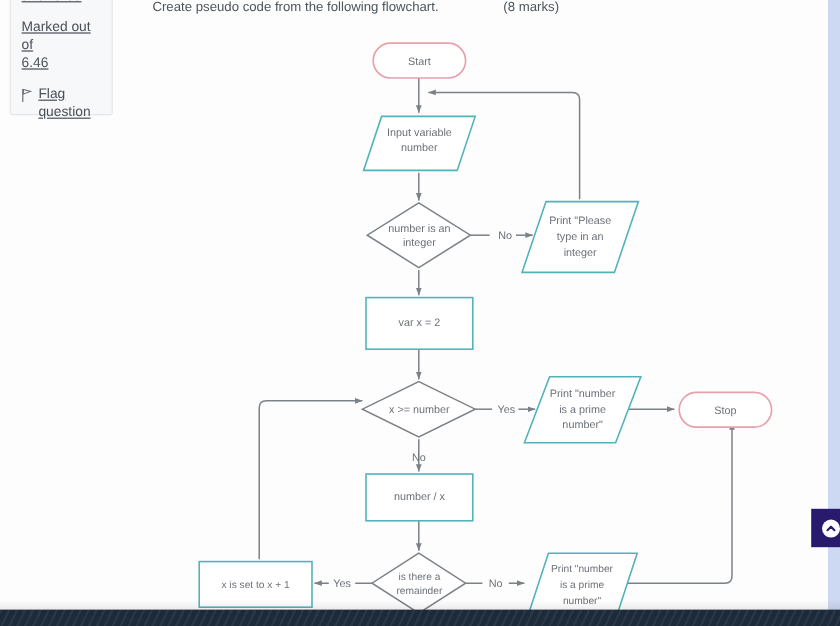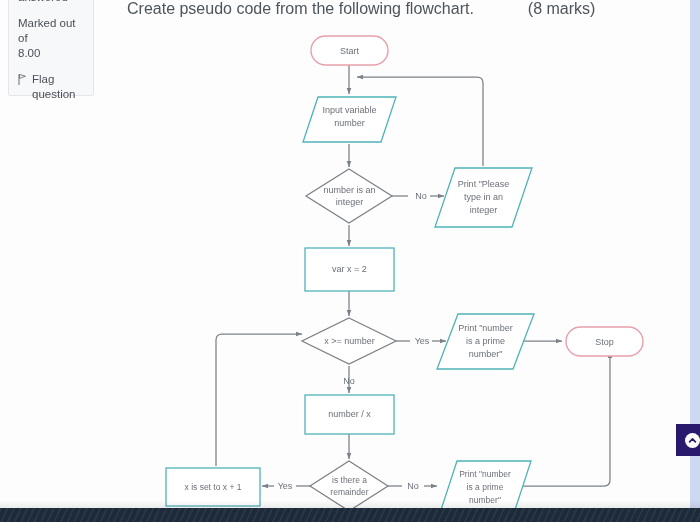--- a/index.html
+++ b/index.html
@@ -35,21 +35,21 @@
     height: 130px;
     background: #f7f8f9;
     border: 1px solid #e3e5e8;
     border-radius: 2px;
     box-sizing: border-box;
     padding: 8px 9px;
     font-size: 11.5px;
     line-height: 15px;
     color: #4a5058;
   }
-  .info-row { margin-bottom: 11px; }
+  .info-row { margin-bottom: 11px; text-decoration: underline; }
   .info-row:last-child { margin-bottom: 4px; }
   .flag-row {
     display: flex;
     align-items: flex-start;
     gap: 5px;
   }
   .flag-icon {
     display: inline-block;
     width: 9px;
     height: 11px;
@@ -58,21 +58,21 @@
     top: 2px;
   }
   .flag-text { line-height: 15px; }
 
   
   .question-header {
     position: absolute;
     left: 127px;
     top: 0px;
     width: 500px;
-    font-size: 16px;
+    font-size: 11px;
     color: #4c545c;
     white-space: nowrap;
   }
   .q-marks {
     display: inline-block;
     margin-left: 54px;
   }
 
   
   .flow-canvas {
@@ -170,21 +170,21 @@
 </style>
 </head>
 <body>
 
 <div id="page">
 
   <div class="info-panel">
     <div class="info-row">Not yet answered</div>
     <div class="info-row">
       <div>Marked out of</div>
-      <div>8.00</div>
+      <div>6.46</div>
     </div>
     <div class="info-row flag-row">
       <span class="flag-icon">
         <svg width="9" height="11" viewBox="0 0 9 11">
           <path d="M1 0 L1 11" stroke="#6b7078" stroke-width="1" fill="none"></path>
           <path d="M1.5 0.5 L7.5 2.2 L1.5 4.4 Z" stroke="#6b7078" stroke-width="0.9" fill="none"></path>
         </svg>
       </span>
       <span class="flag-text">Flag question</span>
     </div>

